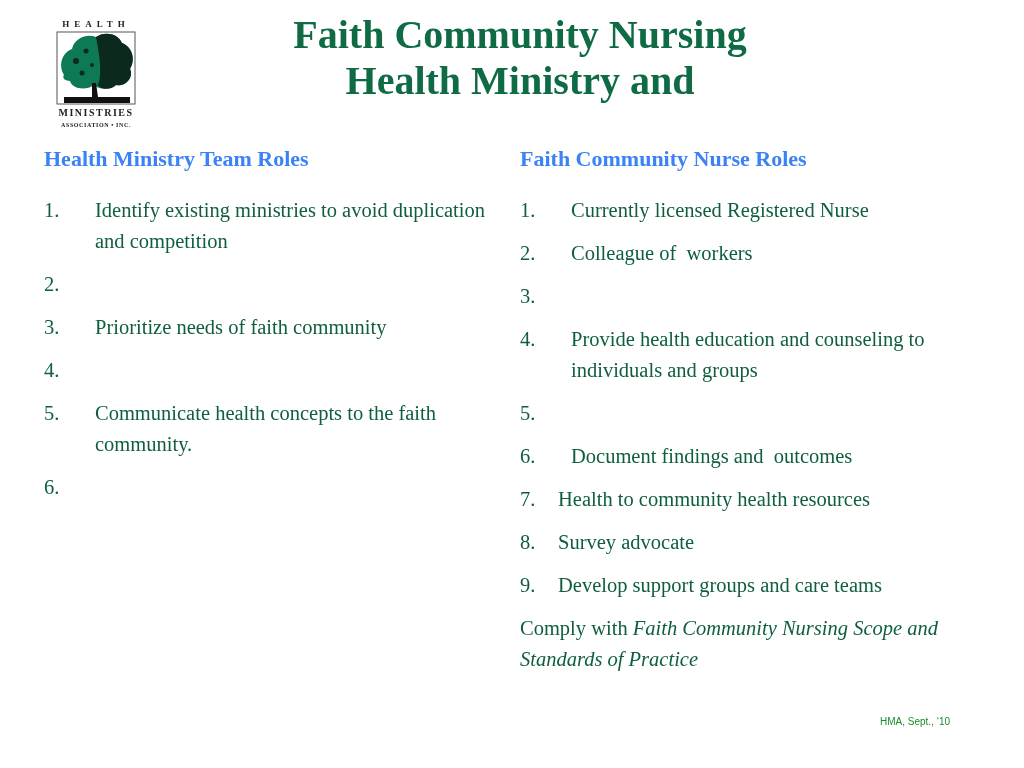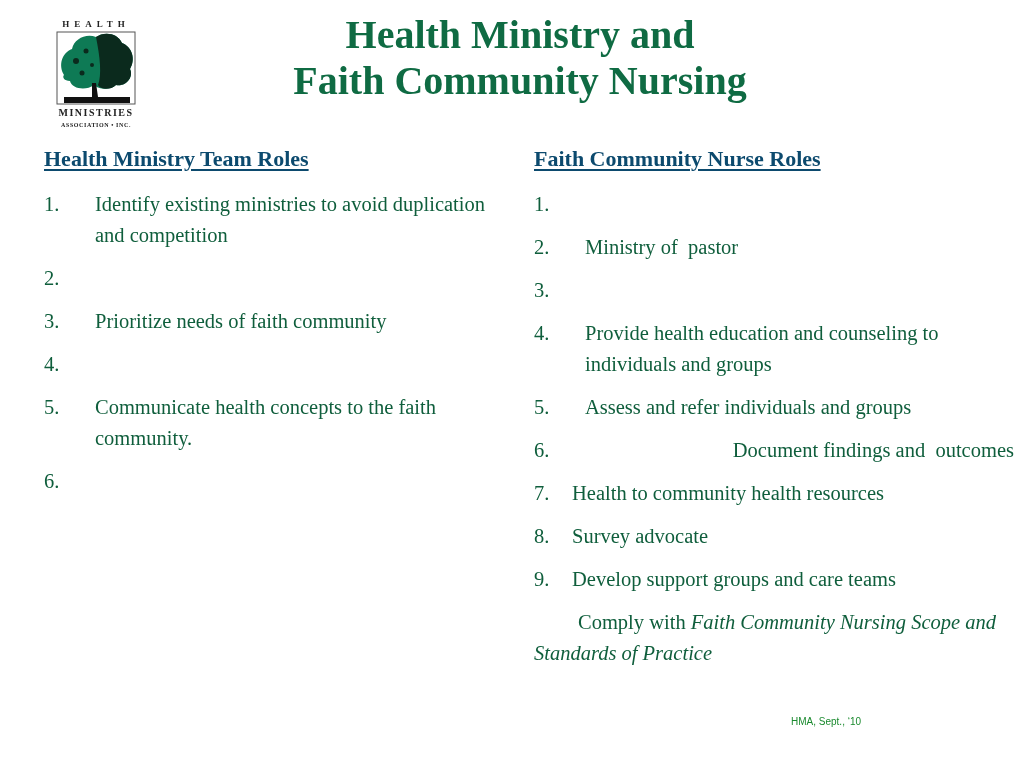--- a/index.html
+++ b/index.html
@@ -27,49 +27,48 @@
       font-size: 40px;
       line-height: 46px;
       color: #0f6b43;
     }
     .title .line { display: block; }
     .column {
       position: absolute;
       top: 144px;
     }
     .col-left { left: 44px; width: 460px; }
-    .col-right { left: 534px; width: 480px; }
+    .col-right { left: 520px; width: 480px; }
     .heading {
       font-weight: bold;
       font-size: 22px;
       line-height: 30px;
-      text-decoration: underline;
       text-underline-offset: 3px;
       text-decoration-thickness: 2px;
-      margin-bottom: 15px;
-      color: #0c4a6e;
+      margin-bottom: 21px;
+      color: #3b82f6;
       white-space: nowrap;
     }
     .list { list-style: none; }
     .item {
       display: flex;
       font-size: 20.5px;
       line-height: 31px;
       margin-bottom: 12px;
       color: #0f5e3c;
     }
     .num { flex: 0 0 51px; }
     .txt { flex: 1 1 auto; }
     .col-right .item.narrow .num { flex: 0 0 38px; }
     .col-right .item .num { flex: 0 0 51px; }
     .col-right .item.narrow .num { flex-basis: 38px; }
     .txt em { font-style: italic; }
     .footer {
       position: absolute;
-      left: 791px; top: 716px;
+      left: 880px; top: 716px;
       font-family: "Liberation Sans", "DejaVu Sans", sans-serif;
       font-size: 10px;
       color: #1a8a2e;
       white-space: nowrap;
     }
   </style>
 </head>
 <body>
 
 <div class="logo">
@@ -86,22 +85,22 @@
 
     <path d="M40 66 L44 66 L46 80 L50 84 L36 84 L40 80 Z" fill="#111"></path>
 
     <rect x="12" y="80" width="66" height="6" fill="#111"></rect>
     <text x="44" y="99" text-anchor="middle" font-family="Liberation Serif, serif" font-size="10" font-weight="bold" letter-spacing="1.5" fill="#222">MINISTRIES</text>
     <text x="44" y="110" text-anchor="middle" font-family="Liberation Serif, serif" font-size="6" font-weight="bold" letter-spacing="0.6" fill="#222">ASSOCIATION • INC.</text>
   </svg>
 </div>
 
 <h1 class="title">
+  <span class="line">Faith Community Nursing</span>
   <span class="line">Health Ministry and</span>
-  <span class="line">Faith Community Nursing</span>
 </h1>
 
 <section class="column col-left">
   <h2 class="heading">Health Ministry Team Roles</h2>
   <ol class="list">
     <li class="item">
       <span class="num">1.</span>
       <span class="txt">Identify existing ministries to avoid duplication and competition</span>
     </li>
     <li class="item">
@@ -122,51 +121,51 @@
       <span class="num">6.</span>
     </li>
   </ol>
 </section>
 
 <section class="column col-right">
   <h2 class="heading">Faith Community Nurse Roles</h2>
   <ol class="list">
     <li class="item">
       <span class="num">1.</span>
+      <span class="txt">Currently licensed Registered Nurse</span>
     </li>
     <li class="item">
       <span class="num">2.</span>
-      <span class="txt" style="white-space: pre;">Ministry of  pastor</span>
+      <span class="txt" style="white-space: pre;">Colleague of  workers</span>
     </li>
     <li class="item">
       <span class="num">3.</span>
     </li>
     <li class="item">
       <span class="num">4.</span>
       <span class="txt">Provide health education and counseling to individuals and groups</span>
     </li>
     <li class="item">
       <span class="num">5.</span>
-      <span class="txt">Assess and refer individuals and groups</span>
     </li>
     <li class="item">
       <span class="num">6.</span>
-      <span class="txt" style="white-space: pre; text-align: right;">Document findings and  outcomes</span>
+      <span class="txt" style="white-space: pre;">Document findings and  outcomes</span>
     </li>
     <li class="item narrow">
       <span class="num">7.</span>
       <span class="txt">Health to community health resources</span>
     </li>
     <li class="item narrow">
       <span class="num">8.</span>
       <span class="txt">Survey advocate</span>
     </li>
     <li class="item narrow">
       <span class="num">9.</span>
       <span class="txt">Develop support groups and care teams</span>
     </li>
     <li class="item">
-      <span class="txt"><span style="white-space: pre; margin-left: 44px;">Comply with </span><em>Faith Community Nursing Scope and Standards of Practice</em></span>
+      <span class="txt"><span style="white-space: pre;">Comply with </span><em>Faith Community Nursing Scope and Standards of Practice</em></span>
     </li>
   </ol>
 </section>
 
 <div class="footer">HMA, Sept., ‘10</div>
 
 </body></html>

